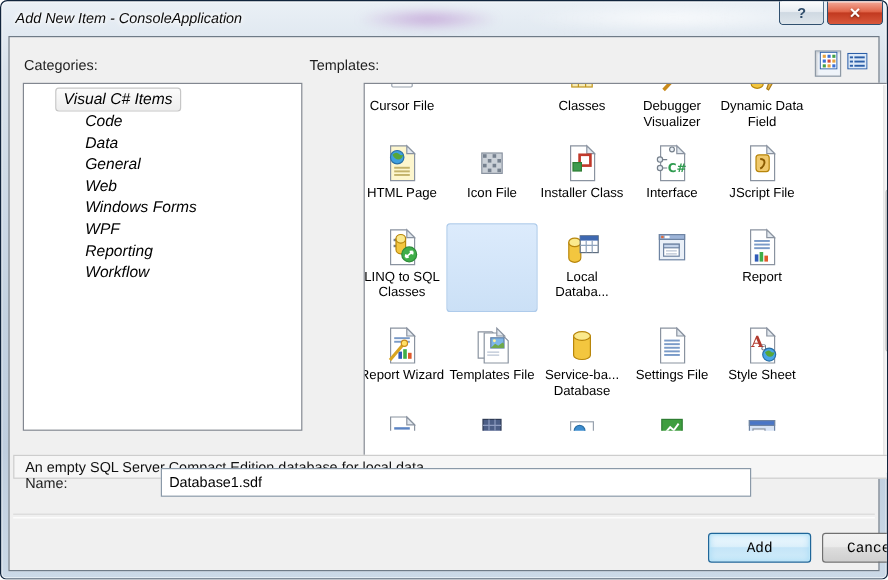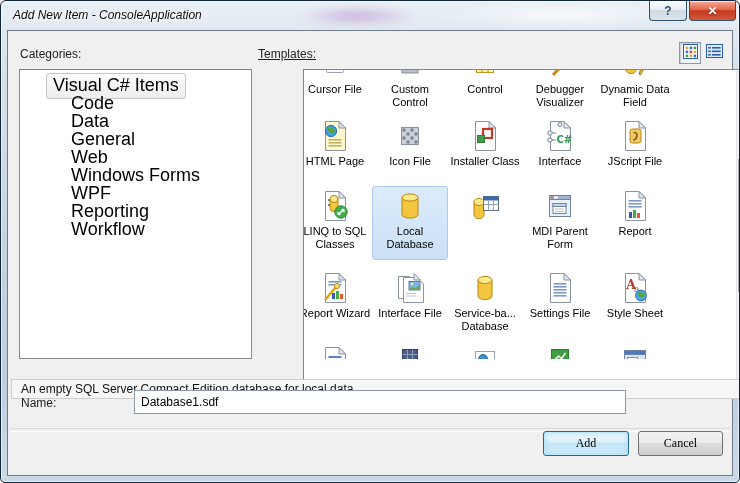--- a/index.html
+++ b/index.html
@@ -46,37 +46,37 @@
     background:linear-gradient(180deg,#F4AC9B 0%,#E2664A 45%,#C23A20 52%,#D8573B 100%);
     color:#FFFFFF;text-shadow:0 1px 2px rgba(0,0,0,.45);
   }
   
   .client{
     position:absolute;left:6px;right:6px;top:29px;bottom:6px;
     background:#F0F0F0;border:1px solid #6F7B87;box-sizing:border-box;
   }
   .lbl{position:absolute;font-size:12px;color:#1E1E1E;white-space:nowrap;}
   .categories-lbl{left:12px;top:16px;}
-  .templates-lbl{left:250px;top:16px;text-decoration:underline;}
+  .templates-lbl{left:250px;top:16px;}
   
   .viewbtn{position:absolute;display:flex;align-items:center;justify-content:center;box-sizing:border-box;}
   .viewbtn.pressed{
     left:671px;top:11px;width:22px;height:22px;
     border:1px solid #8E99A5;background:#EFF4FA;
     box-shadow:inset 1px 1px 2px rgba(0,0,0,.18);
   }
   .viewbtn.flat{left:696px;top:13px;width:20px;height:18px;}
   
   .listbox{
     position:absolute;background:#FFFFFF;border:1px solid #828790;box-sizing:border-box;
   }
   .catbox{left:11px;top:38px;width:233px;height:290px;}
   .tplbox{left:255px;top:38px;width:452px;height:326px;overflow:hidden;margin-left:40px;}
   
-  .cat-item{position:absolute;font-size:18px;color:#000;white-space:nowrap;cursor:default;}
+  .cat-item{position:absolute;font-size:13px;color:#000;white-space:nowrap;cursor:default;font-style:italic;}
   .cat-root{
     left:26px;top:3px;padding:1px 6px 2px 6px;
     border:1px solid #C6C6C6;border-radius:3px;
     background:linear-gradient(180deg,#FCFCFC,#EDEDED);
   }
   
   .cell{position:absolute;width:72px;text-align:center;cursor:default;}
   .cell .ic{height:32px;display:flex;align-items:flex-start;justify-content:center;}
   .cell .ic.clip-bottom{height:10px;overflow:hidden;}
   .cell .ic.clip-bottom svg{margin-top:-22px;}
@@ -116,25 +116,26 @@
   .name-lbl{left:13px;top:365px;}
   .name-input{
     position:absolute;left:126px;top:359px;width:492px;height:24px;box-sizing:border-box;
     border:1px solid #8A99A8;background:#fff;font-family:"Liberation Sans",sans-serif;
     font-size:12px;padding:0 6px;color:#000;outline:none;
   }
   .sep{position:absolute;left:3px;right:3px;top:397px;height:2px;
     border-top:1px solid #D9D9D9;border-bottom:1px solid #FFFFFF;}
   
   .btn{
-    position:absolute;top:400px;height:25px;box-sizing:border-box;
-    font-family:Liberation Serif, serif;font-size:12px;color:#000;
+    position:absolute;top:413px;height:25px;box-sizing:border-box;
+    font-family:Liberation Mono, monospace;font-size:12px;color:#000;
     border:1px solid #707070;border-radius:3px;
     background:linear-gradient(180deg,#F2F2F2 0%,#EBEBEB 45%,#DDDDDD 50%,#CFCFCF 100%);
     cursor:default;
+    margin-left:47px;
   }
   .btn.default{
     left:535px;width:86px;
     border:1px solid #1F6699;
     box-shadow:inset 0 0 0 1px #BEE6F8, inset 0 0 6px #9ED7F5;
     background:linear-gradient(180deg,#F0F9FE 0%,#DCF0FB 45%,#C4E5F8 50%,#D3EDFA 100%);
   }
   .btn.cancel{left:630px;width:85px;}
 </style>
 </head>
@@ -206,36 +207,28 @@
           </div>
       </div>
     <div class="cell" style="left: -5px; top: 0px;">
           <div class="ic clip-bottom">
             <svg width="32" height="32" viewBox="0 0 32 32">
               <rect x="7.5" y="6.5" width="17" height="18" rx="1" fill="#FDFDFD" stroke="#98A2AE"></rect>
             </svg>
           </div>
           <div class="cl">Cursor File</div>
         </div>
-        <div class="cell" style="left: 70px; top: 0px;">
-          <div class="ic clip-bottom">
-            <svg width="32" height="32" viewBox="0 0 32 32">
-              <rect x="8" y="21.5" width="16" height="3.5" fill="#B7BFC9" stroke="#88929E"></rect>
-            </svg>
-          </div>
-          <div class="cl">Custom Control</div>
-        </div>
         <div class="cell" style="left: 145px; top: 0px;">
           <div class="ic clip-bottom">
             <svg width="32" height="32" viewBox="0 0 32 32">
               <rect x="7.5" y="9.5" width="17" height="15" fill="#F8ECB7" stroke="#C0971F"></rect>
               <path d="M7.5 14.5 h17 M7.5 19.5 h17 M13 9.5 v15 M19 9.5 v15" stroke="#C0971F" fill="none"></path>
             </svg>
           </div>
-          <div class="cl">Control</div>
+          <div class="cl">Classes</div>
         </div>
         <div class="cell" style="left: 295px; top: 0px;">
           <div class="ic clip-bottom">
             <svg width="32" height="32" viewBox="0 0 32 32">
               <path d="M 7 10 v 12 a 5 3.6 0 0 0 10 0 v -12 z" fill="#F3C63F" stroke="#B8860B"></path>
               <ellipse cx="12" cy="10" rx="5" ry="3.6" fill="#FBE98C" stroke="#B8860B"></ellipse>
               <path d="M20 26 l3 -9 3 2 -4.5 8 z" fill="#E8B84B" stroke="#A97B14"></path>
             </svg>
           </div>
           <div class="cl">Dynamic Data Field</div>
@@ -325,53 +318,44 @@
               <rect x="9" y="14" width="2" height="2" fill="#76808C"></rect>
               <path d="M 11 9 v 9 a 4 3.6 0 0 0 8 0 v -9 z" fill="#F3C63F" stroke="#B8860B"></path>
               <ellipse cx="15" cy="9" rx="4" ry="3.6" fill="#FBE98C" stroke="#B8860B"></ellipse>
               <circle cx="22" cy="22" r="6.2" fill="#3FAE49" stroke="#2E8B3A"></circle>
               <path d="M19 24.5 l6 -5 M19 24.5 l2.6 -.2 M19 24.5 l.2 -2.6 M25 19.5 l-2.6 .2 M25 19.5 l-.2 2.6" stroke="#fff" stroke-width="1.4" fill="none"></path>
             </svg>
           </div>
           <div class="cl">LINQ to SQL Classes</div>
         </div>
         <div class="selrect" style="left: 68px; top: 116px; width: 76px; height: 74px;"></div>
-        <div class="cell" style="left: 70px; top: 120px;">
-          <div class="ic">
-            <svg width="32" height="32" viewBox="0 0 32 32">
-              <path d="M 8 7.5 v 17 a 8 3.6 0 0 0 16 0 v -17 z" fill="#F3C63F" stroke="#B8860B"></path>
-              <ellipse cx="16" cy="7.5" rx="8" ry="3.6" fill="#FBE98C" stroke="#B8860B"></ellipse>
-            </svg>
-          </div>
-          <div class="cl">Local Database</div>
-        </div>
         <div class="cell" style="left: 145px; top: 120px;">
           <div class="ic">
             <svg width="32" height="32" viewBox="0 0 32 32">
               <path d="M 5 12 v 13 a 5 3.6 0 0 0 10 0 v -13 z" fill="#F3C63F" stroke="#B8860B"></path>
               <ellipse cx="10" cy="12" rx="5" ry="3.6" fill="#FBE98C" stroke="#B8860B"></ellipse>
               <rect x="14.5" y="6.5" width="15" height="14" fill="#FFFFFF" stroke="#5F6E80"></rect>
               <rect x="14.5" y="6.5" width="15" height="4" fill="#3E68B0"></rect>
               <path d="M14.5 14.5 h15 M19.5 10.5 v10 M24.5 10.5 v10" stroke="#8FA3BC" fill="none"></path>
             </svg>
           </div>
+          <div class="cl">Local Databa...</div>
         </div>
         <div class="cell" style="left: 220px; top: 120px;">
           <div class="ic">
             <svg width="32" height="32" viewBox="0 0 32 32">
               <rect x="5.5" y="5.5" width="21" height="21" fill="#EAF0F8" stroke="#6E84A3"></rect>
               <rect x="5.5" y="5.5" width="21" height="4" fill="#9DB4D8" stroke="#6E84A3"></rect>
               <rect x="7" y="6.5" width="2" height="2" fill="#E06A3A"></rect>
               <rect x="10" y="6.5" width="4" height="2" fill="#FFFFFF"></rect>
               <rect x="9" y="13.5" width="13" height="10" fill="#FFFFFF" stroke="#6E84A3"></rect>
               <rect x="9" y="13.5" width="13" height="3" fill="#C3D3EA" stroke="#6E84A3"></rect>
               <path d="M11 19 h9 M11 21.5 h9" stroke="#B9C4D4"></path>
             </svg>
           </div>
-          <div class="cl">MDI Parent Form</div>
         </div>
         <div class="cell" style="left: -5px; top: 202px;">
           <div class="ic">
             <svg width="32" height="32" viewBox="0 0 32 32">
               <path d="M6.5 1.5 H20 L26.5 8 V30.5 H6.5 Z" fill="#FFFFFF" stroke="#8A93A0"></path>
               <path d="M20 1.5 L26.5 8 H20 Z" fill="#E2E8EF" stroke="#8A93A0"></path>
               <rect x="9.5" y="9" width="13" height="1.6" fill="#7A9BC8"></rect>
               <rect x="9.5" y="12" width="13" height="1.6" fill="#7A9BC8"></rect>
               <rect x="13" y="21" width="3" height="6" fill="#2F5BB7"></rect>
               <rect x="17" y="19" width="3" height="8" fill="#3FAE49"></rect>
@@ -402,21 +386,21 @@
             <svg width="32" height="32" viewBox="0 0 32 32">
               <path d="M4.5 4.5 H16 L20.5 9 V26.5 H4.5 Z" fill="#FFFFFF" stroke="#8A93A0"></path>
               <path d="M9.5 5.5 H23 L29.5 12 V30.5 H9.5 Z" fill="#FFFFFF" stroke="#8A93A0"></path>
               <path d="M20 1.5 L26.5 8 H20 Z" fill="#E2E8EF" stroke="#8A93A0"></path>
               <rect x="15" y="9.5" width="11" height="8.5" fill="#7EB6E8" stroke="#5F7FA6"></rect>
               <path d="M15 18 l3.6-3.6 2.6 1.8 3.6-2.8 1.2 1 v3.6 z" fill="#6FA84C"></path>
               <circle cx="18" cy="12" r="1.2" fill="#FFF3A0"></circle>
               <path d="M12 21.5 h10 M12 24 h10" stroke="#B9C4D4"></path>
             </svg>
           </div>
-          <div class="cl">Interface File</div>
+          <div class="cl">Templates File</div>
         </div>
         <div class="cell" style="left: 145px; top: 202px;">
           <div class="ic">
             <svg width="32" height="32" viewBox="0 0 32 32">
               <path d="M 9 8 v 16 a 7 3.6 0 0 0 14 0 v -16 z" fill="#F3C63F" stroke="#B8860B"></path>
               <ellipse cx="16" cy="8" rx="7" ry="3.6" fill="#FBE98C" stroke="#B8860B"></ellipse>
             </svg>
           </div>
           <div class="cl">Service-ba... Database</div>
         </div>

